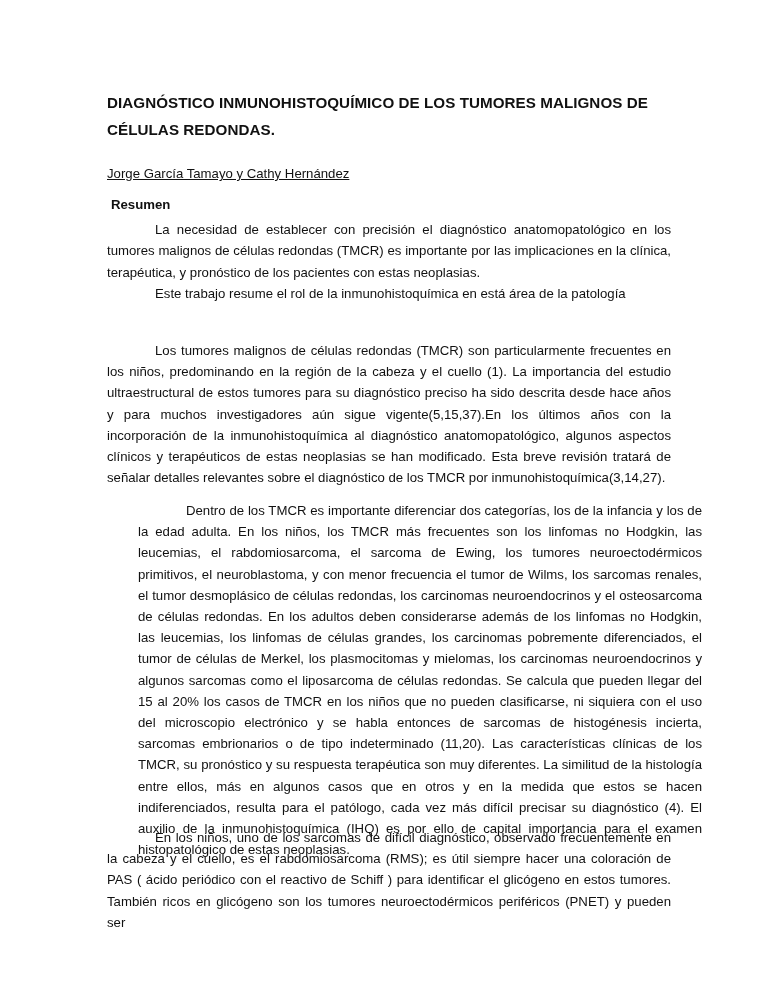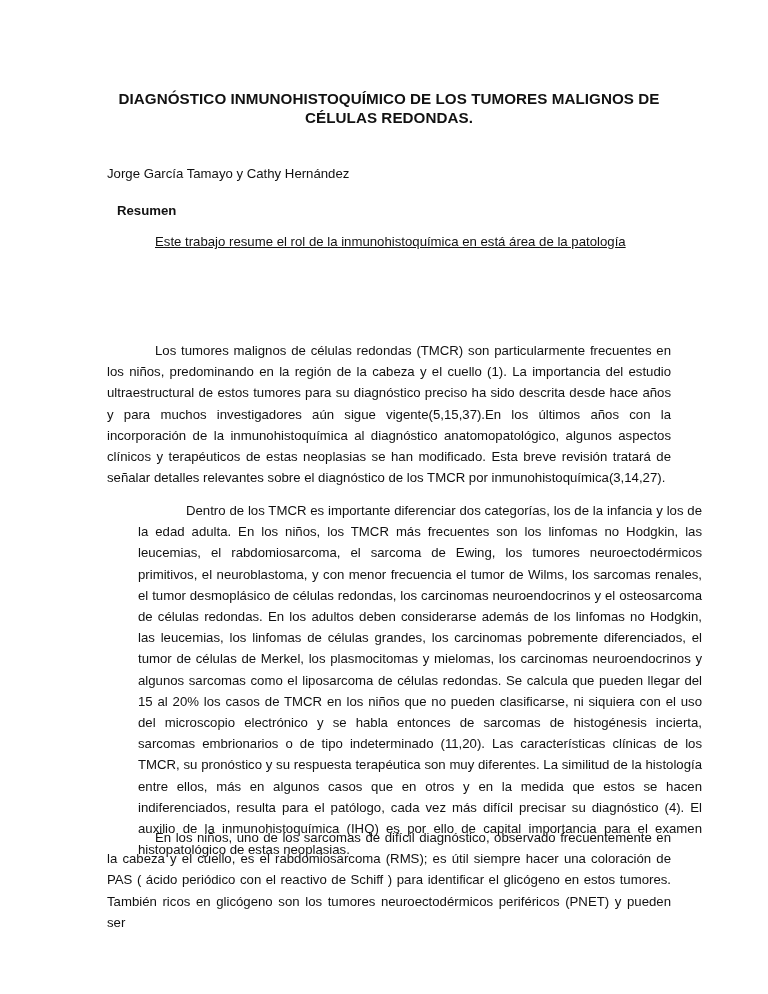--- a/index.html
+++ b/index.html
@@ -19,70 +19,72 @@
       position: absolute;
       left: 107px;
       top: 0;
       width: 564px;
     }
     .title {
       position: absolute;
       left: 0;
       top: 89px;
       width: 564px;
-      text-align: center;
+      text-align: left;
       font-weight: bold;
       font-size: 15.2px;
-      line-height: 19px;
+      line-height: 27px;
       letter-spacing: 0.05px;
     }
     .authors {
       position: absolute;
       left: 0;
       top: 163px;
       font-size: 13.2px;
       line-height: 21px;
+      text-decoration: underline;
     }
     .section {
       position: absolute;
       left: 0;
       width: 564px;
       font-size: 13.2px;
       line-height: 21.2px;
     }
     .section h2 {
-      margin: 10px;
+      margin: 4px;
       font-size: 13.2px;
       font-weight: bold;
       line-height: 21.2px;
     }
     .section p {
       margin: 0;
       text-align: justify;
       text-indent: 48px;
     }
     .resumen { top: 190px; }
-    .resumen .p2 { text-align: left; text-decoration: underline; }
+    .resumen .p2 { text-align: left; }
     .intro { top: 340px; }
     .intro2 { top: 500px; margin-left: 31px; }
     .rabdo { top: 827px; }
   </style>
 </head>
 <body>
 
 <div class="page">
 
   <div class="title">DIAGNÓSTICO INMUNOHISTOQUÍMICO DE LOS TUMORES MALIGNOS DE CÉLULAS REDONDAS.</div>
 
   <div class="authors">
     <div>Jorge García Tamayo y Cathy Hernández</div>
   </div>
 
   <div class="section resumen">
     <h2>Resumen</h2>
+    <p>La necesidad de establecer con precisión el diagnóstico anatomopatológico en los tumores malignos de células redondas (TMCR) es importante por las implicaciones en la clínica, terapéutica, y pronóstico de los pacientes con estas neoplasias.</p>
     <p class="p2">Este trabajo resume el rol de la inmunohistoquímica en está área de la patología</p>
   </div>
 
   <div class="section intro">
     <p>Los tumores malignos de células redondas (TMCR) son particularmente frecuentes en los niños, predominando en la región de la cabeza y el cuello (1). La importancia del estudio ultraestructural de estos tumores para su diagnóstico preciso ha sido descrita desde hace años y para muchos investigadores aún sigue vigente(5,15,37).En los últimos años con la incorporación de la inmunohistoquímica al diagnóstico anatomopatológico, algunos aspectos clínicos y terapéuticos de estas neoplasias se han modificado. Esta breve revisión tratará de señalar detalles relevantes sobre el diagnóstico de los TMCR por inmunohistoquímica(3,14,27).</p>
   </div>
 
   <div class="section intro2">
     <p>Dentro de los TMCR es importante diferenciar dos categorías, los de la infancia y los de la edad adulta.  En los niños, los TMCR más frecuentes son los linfomas no Hodgkin, las leucemias, el rabdomiosarcoma, el sarcoma de Ewing, los tumores neuroectodérmicos primitivos, el neuroblastoma, y con menor frecuencia el tumor de Wilms, los sarcomas renales, el tumor desmoplásico de células redondas, los carcinomas neuroendocrinos y el osteosarcoma de células redondas. En los adultos deben considerarse además de los linfomas no Hodgkin, las leucemias, los linfomas de células grandes, los carcinomas pobremente diferenciados, el tumor de células de Merkel, los plasmocitomas y mielomas, los carcinomas neuroendocrinos y algunos sarcomas como el liposarcoma de células redondas.  Se calcula que pueden llegar del 15 al 20% los casos de TMCR en los niños que no pueden clasificarse, ni siquiera con el uso del microscopio electrónico y se habla entonces de sarcomas de histogénesis incierta, sarcomas embrionarios o de tipo indeterminado (11,20). Las características clínicas de los TMCR, su pronóstico y su respuesta terapéutica son muy diferentes. La similitud de la histología entre ellos, más en algunos casos que en otros y en la medida que estos se hacen indiferenciados, resulta para el patólogo, cada vez más difícil precisar su diagnóstico (4). El auxilio de la inmunohistoquímica (IHQ) es por ello de capital importancia para el examen histopatológico de estas neoplasias.</p>
   </div>

